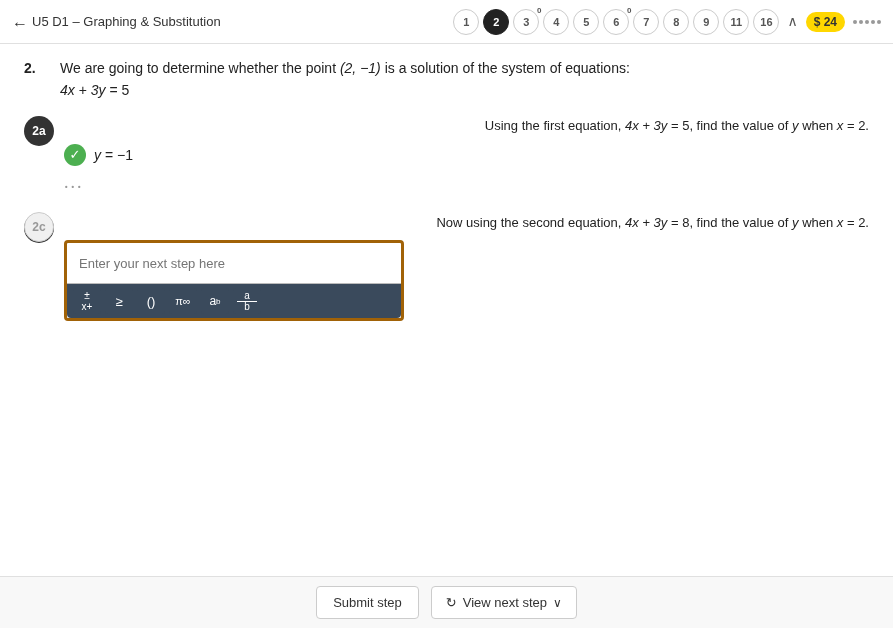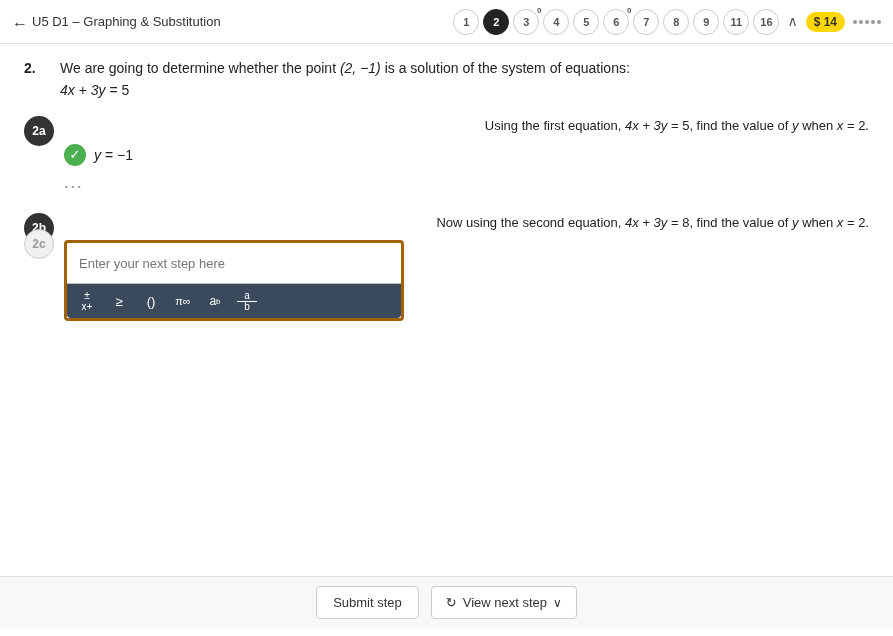--- a/index.html
+++ b/index.html
@@ -342,21 +342,21 @@
     <div class="step-circle has-exp" data-exp="0">3</div>
     <div class="step-circle">4</div>
     <div class="step-circle">5</div>
     <div class="step-circle has-exp" data-exp="0">6</div>
     <div class="step-circle">7</div>
     <div class="step-circle">8</div>
     <div class="step-circle">9</div>
     <div class="step-circle">11</div>
     <div class="step-circle">16</div>
     <span class="chevron-up">∧</span>
-    <div class="coins-badge">$ 14</div>
+    <div class="coins-badge">$ 24</div>
     <div class="dots-menu">
       <span class="dot"></span>
       <span class="dot"></span>
       <span class="dot"></span>
       <span class="dot"></span>
       <span class="dot"></span>
     </div>
   </div>
 </div>
 
@@ -404,21 +404,21 @@
           <button class="toolbar-btn" title="Power" style="font-size:12px;">a<sup style="font-size:8px;">b</sup></button>
           <button class="toolbar-btn fraction" title="Fraction" style="display:inline-flex; flex-direction:column; align-items:center; justify-content:center; font-size:10px; line-height:1; padding:2px 4px;">
             <span>a</span>
             <span style="border-top:1px solid #fff; width:100%; text-align:center;">b</span>
           </button>
         </div>
       </div>
     </div>
   </div>
 
-  <div style="position:absolute; bottom:78px; left:24px;text-align:right;">
+  <div style="position:absolute; bottom:95px; left:24px;text-align:right;">
     <div class="step-badge-outline">2c</div>
   </div>
 </div>
 
 <div class="bottom-bar">
   <button class="submit-btn">
     <span>Submit step</span>
   </button>
   <button class="view-next-btn">
     <span class="refresh-icon">↻</span>

